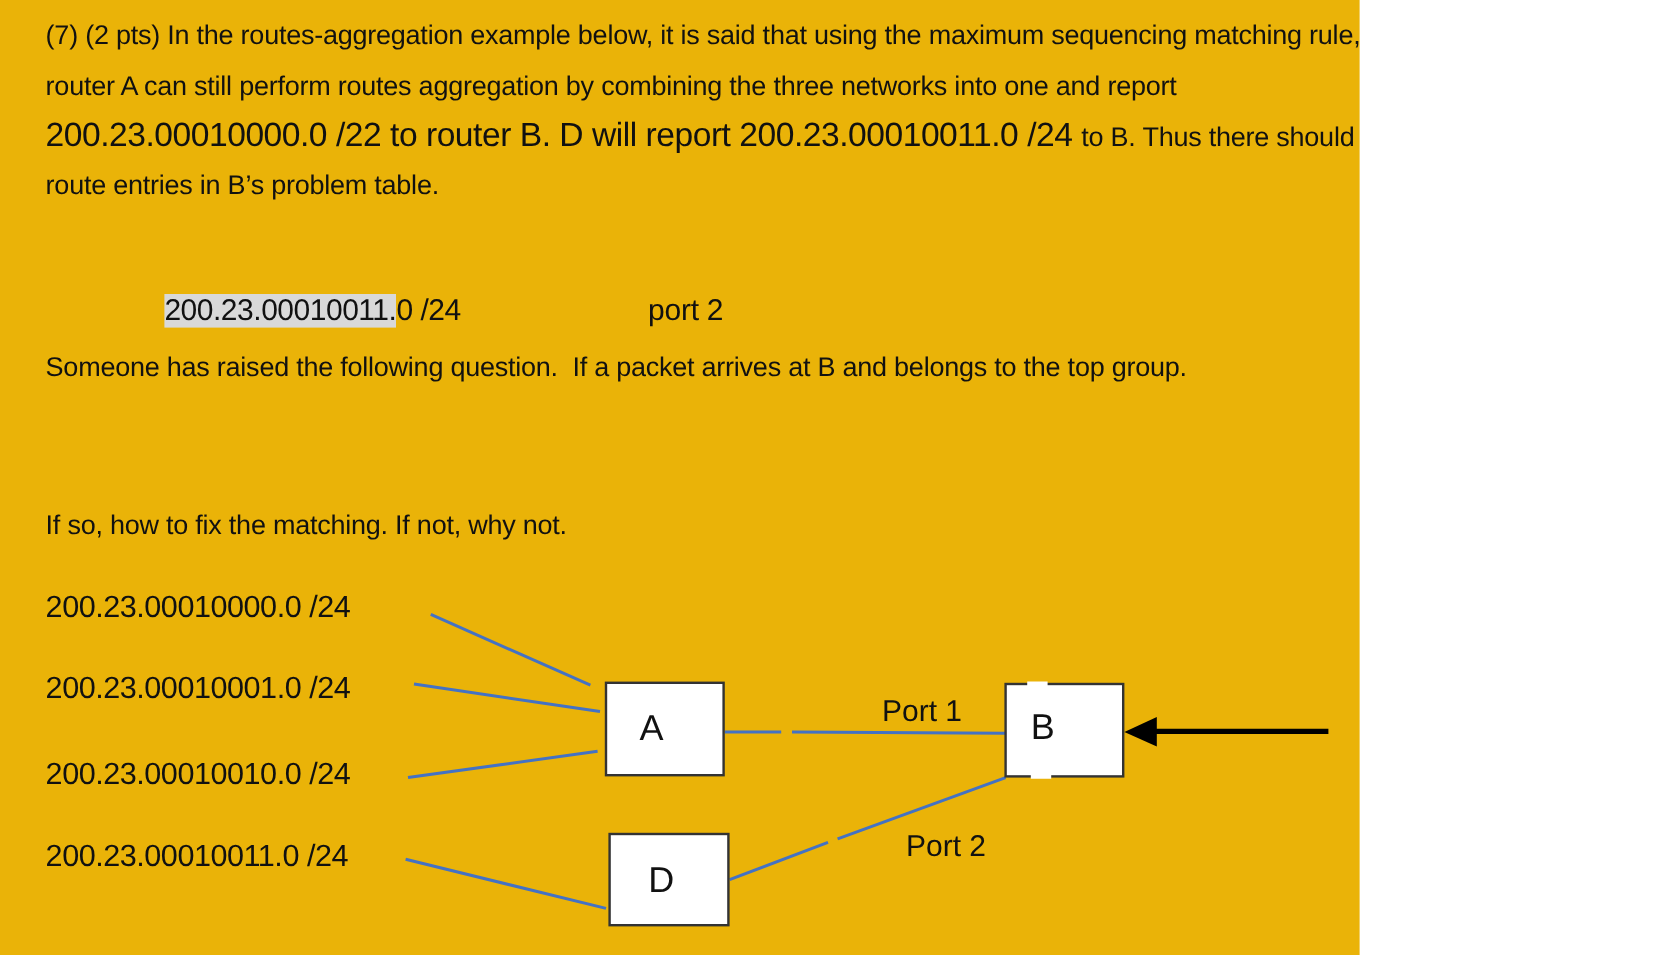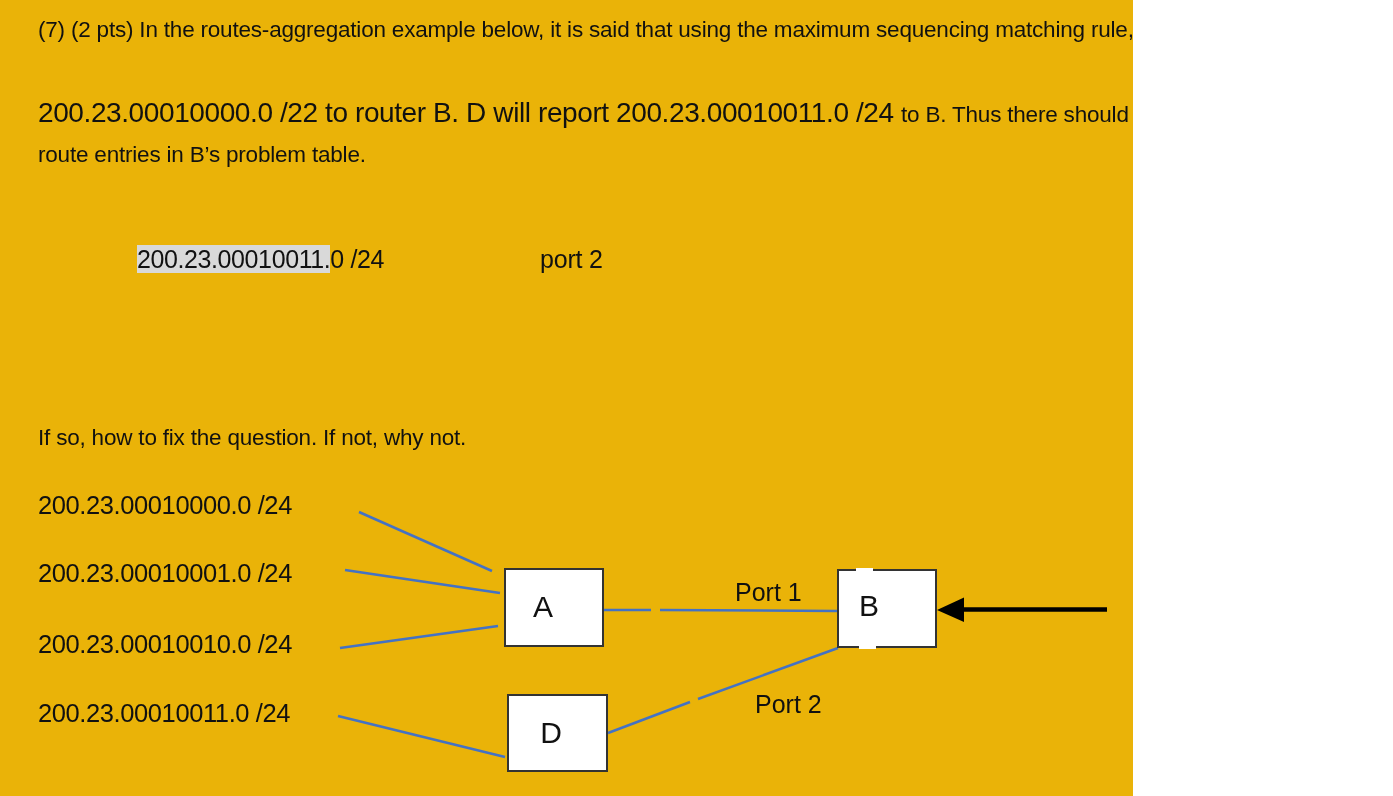--- a/index.html
+++ b/index.html
@@ -24,26 +24,28 @@
   .trow{position:absolute;left:137px;white-space:pre;font-size:25px;letter-spacing:-0.4px;}
   .trow .port{position:absolute;left:403px;top:0;letter-spacing:-0.2px;}
   svg text{fill:#111111;}
 </style>
 </head>
 <body>
 
 <div id="page">
 
   <div class="line" style="top:16px;">(7) (2 pts) In the routes-aggregation example below, it is said that using the maximum sequencing matching rule,</div>
+  <div class="line" style="top:58px;">router A can still perform routes aggregation by combining the three networks into one and report</div>
   <div class="line" style="top:96px;"><span class="t-addr">200.23.00010000.0 /22 to router B. D will report 200.23.00010011.0 /24 </span><span>to B. Thus there should be two</span></div>
   <div class="line" style="top:141px;">route entries in B’s problem table.</div>
 
   <div class="trow" style="top:245px;"><span class="hl">200.23.00010011.</span><span>0 /24</span><span class="port">port 2</span></div>
 
-  <div class="line" style="top:424px;">If so, how to fix the question. If not, why not.</div>
+  <div class="line" style="top:292px;">Someone has raised the following question.  If a packet arrives at B and belongs to the top group.</div>
+  <div class="line" style="top:424px;">If so, how to fix the matching. If not, why not.</div>
 
   <svg style="position:absolute;left:0;top:460px;" width="1393" height="336" viewBox="0 460 1393 336" xmlns="http://www.w3.org/2000/svg">
 
     <line x1="359" y1="512" x2="492" y2="571" stroke="#4472C4" stroke-width="2.5"></line>
     <line x1="345" y1="570" x2="500" y2="593" stroke="#4472C4" stroke-width="2.5"></line>
     <line x1="340" y1="648" x2="498" y2="626" stroke="#4472C4" stroke-width="2.5"></line>
     <line x1="338" y1="716" x2="505" y2="757" stroke="#4472C4" stroke-width="2.5"></line>
     <line x1="604" y1="610" x2="651" y2="610" stroke="#4472C4" stroke-width="2.5"></line>
     <line x1="660" y1="610" x2="838" y2="611" stroke="#4472C4" stroke-width="2.5"></line>
     <line x1="608" y1="733" x2="690" y2="702" stroke="#4472C4" stroke-width="2.5"></line>

